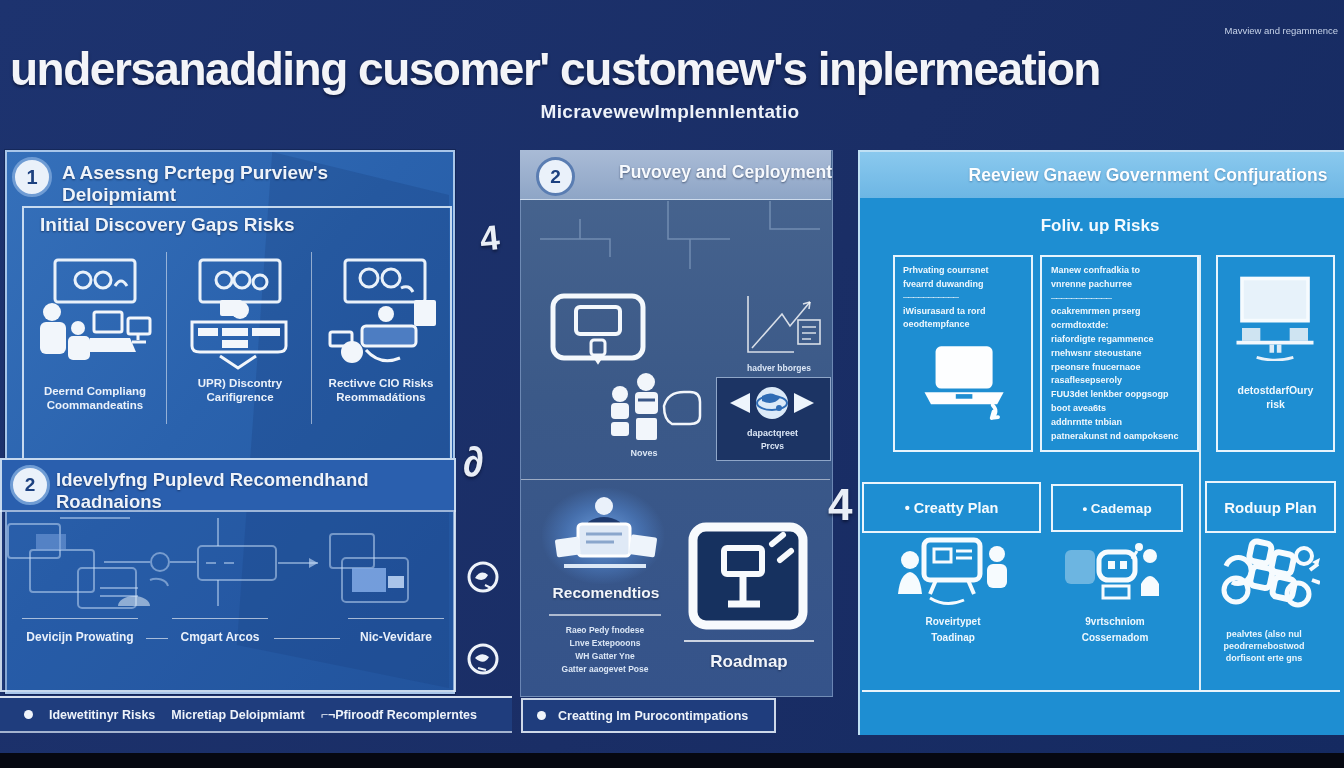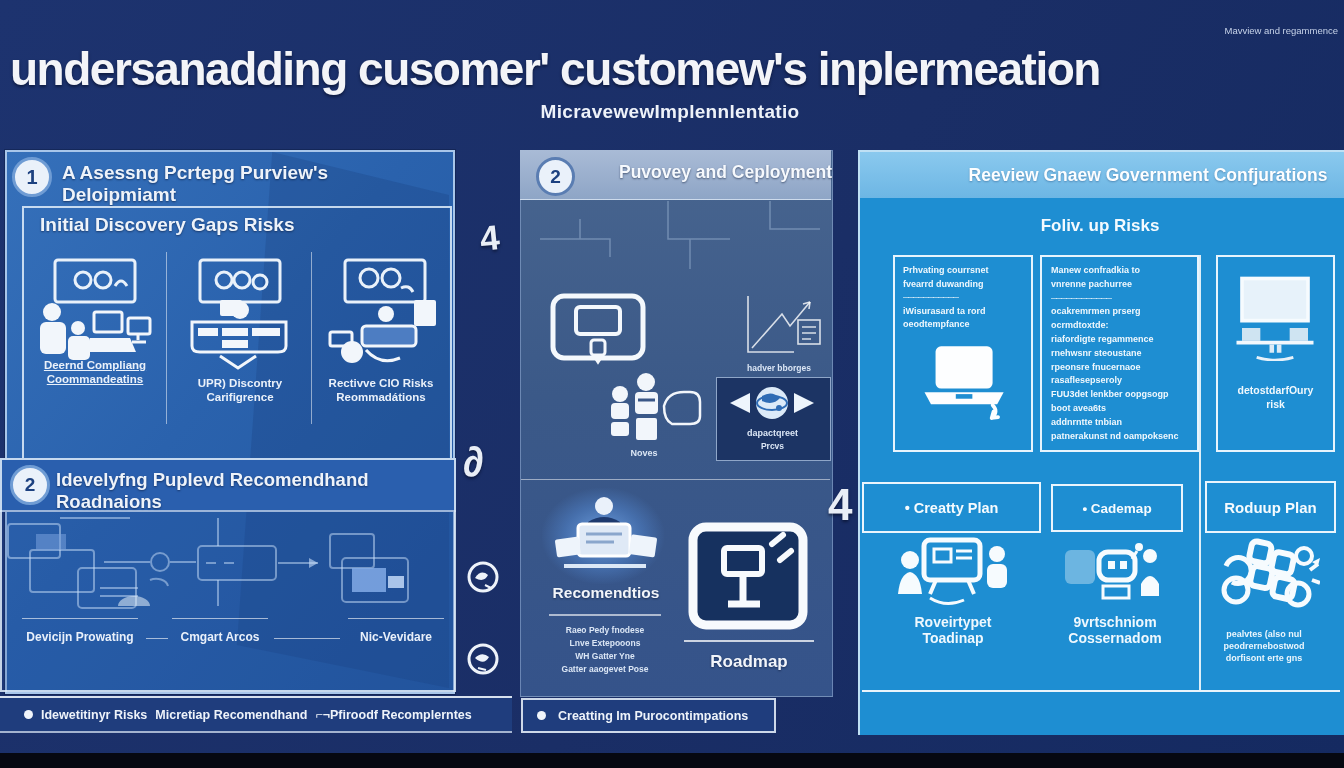--- a/index.html
+++ b/index.html
@@ -44,21 +44,21 @@
   .glow{background:radial-gradient(ellipse at center,rgba(110,160,225,.95) 0%,rgba(80,130,200,.55) 45%,rgba(60,100,170,0) 72%);}
   
   .panel3{background:#1e8ed2;border-left:2px solid #bfe0f4;border-top:2px solid #bfe0f4;}
   .p3-head{background:linear-gradient(180deg,#8ac9ee 0%,#6db6e4 100%);}
   .p3-title{font-size:17.5px;font-weight:bold;color:#fdfeff;text-shadow:0 1px 2px rgba(20,60,110,.4);}
   .p3-sub{font-size:17px;font-weight:bold;color:#f4fafe;}
   .notebox{border:2px solid rgba(242,250,255,.95);color:#f0f8fd;}
   .notetext{font-size:9px;font-weight:bold;line-height:13.6px;}
   .tabbox{border:2px solid rgba(245,251,255,.95);display:flex;align-items:center;
     justify-content:center;color:#f6fbfe;font-weight:bold;}
-  .cardlabel{font-size:14px;font-weight:bold;color:#eef8fe;line-height:16px;}
+  .cardlabel{font-size:10px;font-weight:bold;color:#eef8fe;line-height:16px;}
   .smalllabel{font-size:9px;font-weight:bold;color:#eaf6fd;line-height:12px;}
   .p3-vline{background:rgba(255,255,255,.85);width:2px;}
   .p3-hline{background:rgba(255,255,255,.9);height:2px;}
   .blackbar{background:#060811;}
 </style>
 </head>
 <body>
 
 <div id="stage">
 
@@ -87,21 +87,21 @@
   <svg class="abs" style="left:32px;top:296px;" width="122" height="76" viewBox="0 0 122 76">
     <circle cx="20" cy="16" r="9" fill="#f2f6fb"></circle>
     <rect x="8" y="26" width="26" height="32" rx="6" fill="#f2f6fb"></rect>
     <circle cx="46" cy="32" r="7" fill="#f2f6fb"></circle>
     <rect x="36" y="40" width="22" height="24" rx="5" fill="#f2f6fb"></rect>
     <rect x="62" y="16" width="28" height="20" rx="2" fill="none" stroke="#f2f6fb" stroke-width="3"></rect>
     <path d="M58,42 h40 l6,14 h-50 z" fill="#f2f6fb"></path>
     <rect x="96" y="22" width="22" height="16" rx="2" fill="none" stroke="#f2f6fb" stroke-width="3"></rect>
     <path d="M106,38 v6 M100,46 h14" stroke="#f2f6fb" stroke-width="3" fill="none"></path>
   </svg>
-  <div class="abs item-label center" style="left:20px;top:358px;width:150px;text-decoration:underline;">
+  <div class="abs item-label center" style="left:20px;top:384px;width:150px;">
     <div>Deernd Compliang</div>
     <div>Coommandeatins</div>
   </div>
 
   <svg class="abs" style="left:198px;top:258px;" width="84" height="46" viewBox="0 0 84 46">
     <rect x="2" y="2" width="80" height="42" rx="3" fill="none" stroke="#e9f1fa" stroke-width="3"></rect>
     <circle cx="26" cy="22" r="8" fill="none" stroke="#e9f1fa" stroke-width="3"></circle>
     <circle cx="44" cy="22" r="8" fill="none" stroke="#e9f1fa" stroke-width="3"></circle>
     <circle cx="62" cy="24" r="7" fill="none" stroke="#e9f1fa" stroke-width="3"></circle>
   </svg>
@@ -169,24 +169,24 @@
   </svg>
   <div class="abs hline" style="left:22px;top:618px;width:116px;"></div>
   <div class="abs hline" style="left:172px;top:618px;width:96px;"></div>
   <div class="abs hline" style="left:348px;top:618px;width:96px;"></div>
   <div class="abs step-label" style="left:18px;top:630px;width:124px;text-align:center;">Devicijn Prowating</div>
   <div class="abs hline" style="left:146px;top:638px;width:22px;"></div>
   <div class="abs step-label" style="left:172px;top:630px;width:96px;text-align:center;">Cmgart Arcos</div>
   <div class="abs hline" style="left:274px;top:638px;width:66px;"></div>
   <div class="abs step-label" style="left:348px;top:630px;width:96px;text-align:center;">Nic-Vevidare</div>
 
-  <div class="abs footbar" style="left:0px;top:696px;width:488px;height:33px;gap:8px;padding-left:24px;">
+  <div class="abs footbar" style="left:0px;top:696px;width:488px;height:33px;gap:16px;padding-left:24px;">
     <span class="dot"></span>
     <span>Idewetitinyr Risks</span>
-    <span>Micretiap Recomendhand</span>
+    <span>Micretiap Deloipmiamt</span>
     <span>⌐¬Pfiroodf Recomplerntes</span>
   </div>
 
   <div class="abs margin-glyph" style="left:480px;top:218px;font-size:35px;transform:rotate(-6deg);">4</div>
   <div class="abs margin-glyph" style="left:463px;top:438px;font-size:42px;">∂</div>
   <svg class="abs" style="left:466px;top:560px;" width="34" height="34" viewBox="0 0 34 34">
     <circle cx="17" cy="17" r="14" fill="none" stroke="#eef3fa" stroke-width="3"></circle>
     <path d="M9,18 q6,-9 13,-3 q-4,8 -13,3 z" fill="#eef3fa"></path>
     <path d="M19,25 l6,3" stroke="#eef3fa" stroke-width="2"></path>
   </svg>

